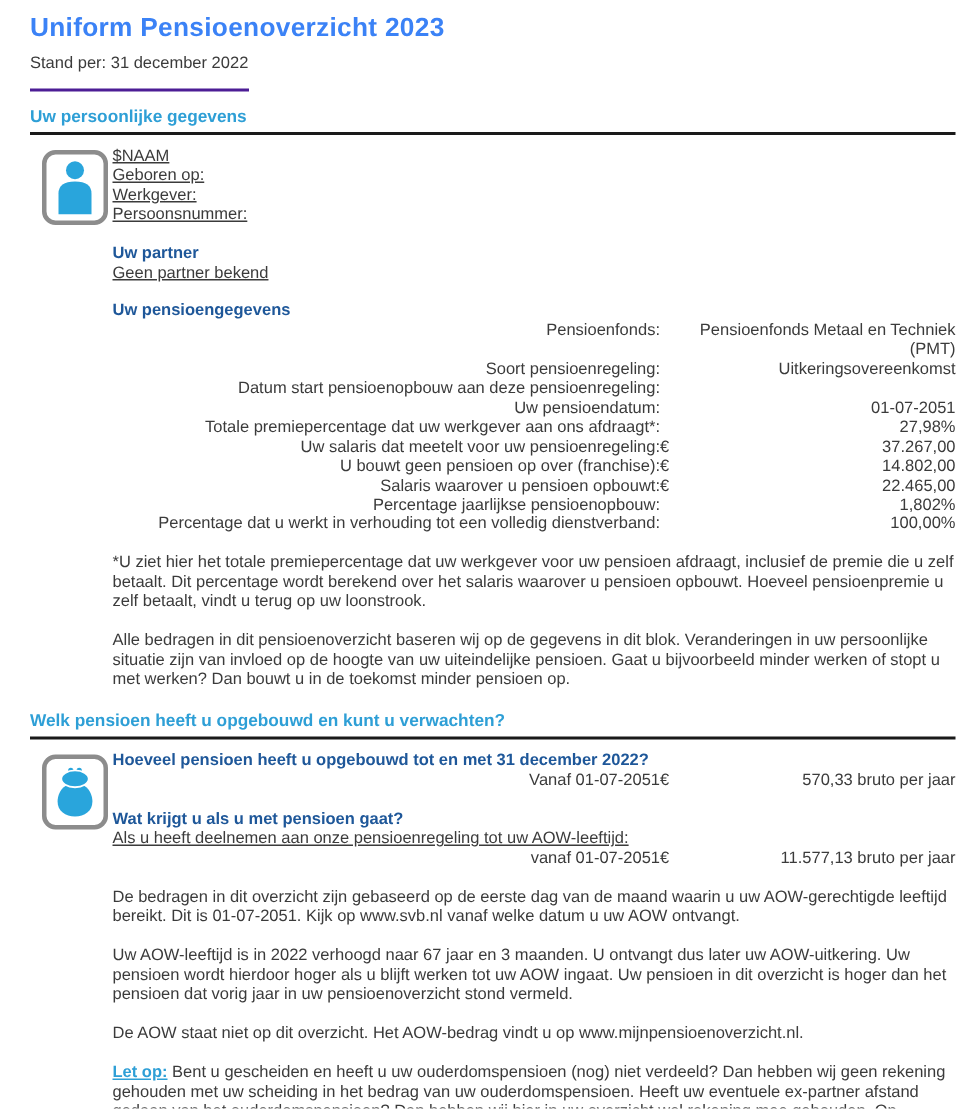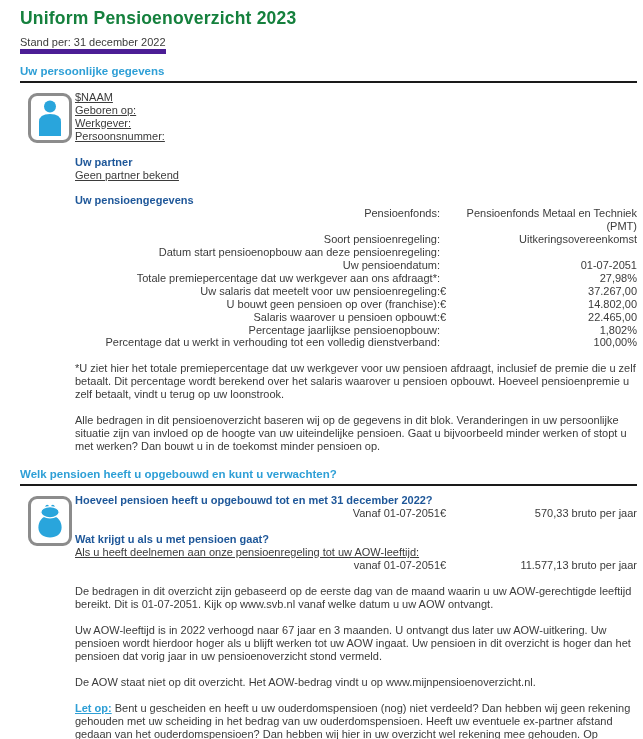--- a/index.html
+++ b/index.html
@@ -2,23 +2,23 @@
 <html><head>
 <meta charset="utf-8">
 <style>
   html,body{margin:0;padding:0;}
   body{
     width:643px;height:739px;background:#ffffff;
     font-family:"Liberation Sans","DejaVu Sans",sans-serif;
     font-size:11px;color:#3b3b3b;overflow:hidden;
   }
   .page{box-sizing:border-box;width:643px;height:739px;padding:8px 6px 0 20px;}
-  .title{font-size:17.5px;font-weight:bold;color:#15803d;margin:0 0 7px 0;letter-spacing:0.2px;}
+  .title{font-size:17.5px;font-weight:bold;color:#3b82f6;margin:0 0 7px 0;letter-spacing:0.2px;}
   .standper{margin:0 0 11px 0;}
-  .standper span{display:inline-block;border-bottom:5px solid #4c1d95;padding-bottom:1px;}
+  .standper span{display:inline-block;border-bottom:2px solid #4c1d95;padding-bottom:11px;}
   .section-header{font-size:11.5px;font-weight:bold;color:#2e9fd6;margin:0 0 4px 0;}
   .rule{border:none;border-top:2px solid #1a1a1a;margin:0 0 8px 0;}
   .block{position:relative;padding-left:55px;min-height:50px;}
   .icon-box{
     position:absolute;left:8px;top:2px;width:38px;height:44px;background:#fff;
     border:3px solid #8c8c8c;border-radius:9px;display:flex;align-items:center;justify-content:center;
   }
   .line{line-height:12.9px;text-decoration:underline;}
   .subhead{font-weight:bold;color:#1e5799;line-height:12.9px;}
   .gap{height:13px;}

